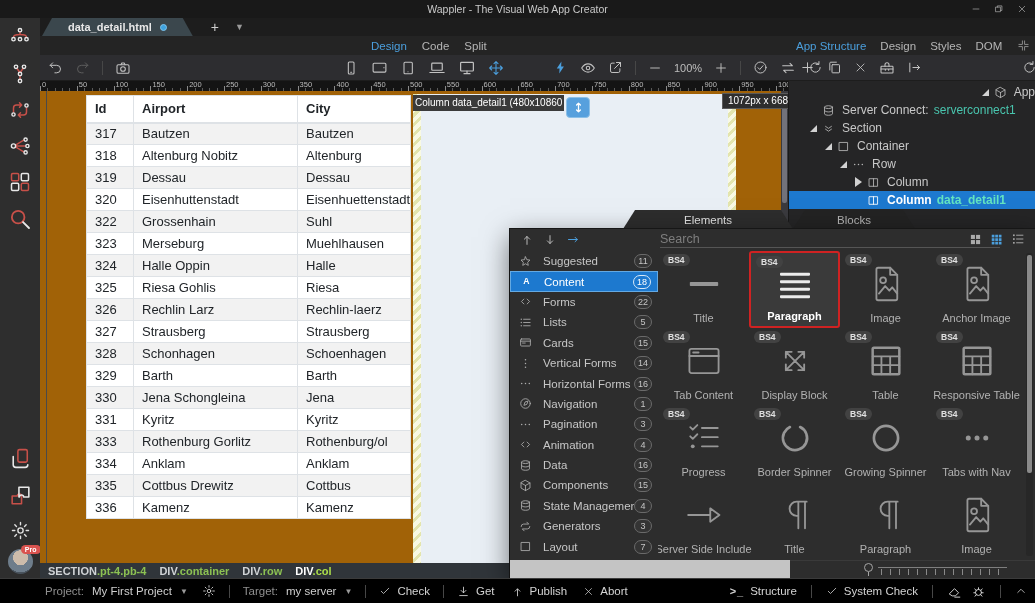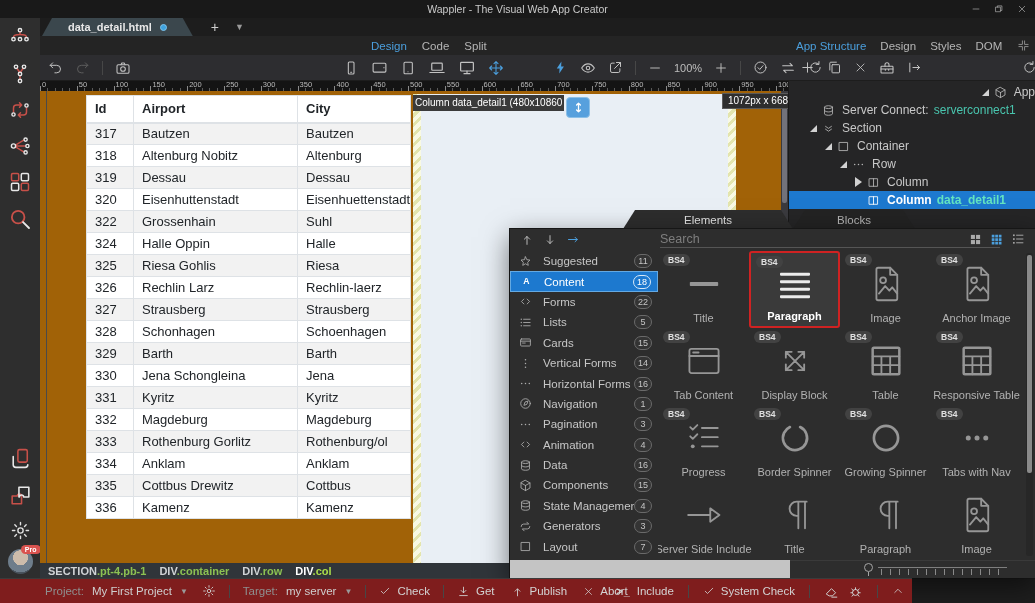--- a/index.html
+++ b/index.html
@@ -102,21 +102,21 @@
   .shandle{position:absolute;left:74px;top:2px;width:9px;height:9px;border:1.5px solid #a5a5a5;border-radius:50%}
   .shandle:after{content:"";position:absolute;left:2.5px;top:8px;width:1.5px;height:4px;background:#a5a5a5}
   
   .statusbar{position:absolute;left:40px;top:563px;width:470px;height:15px;background:#30353a;display:flex;align-items:center;gap:13px;padding-left:8px;font-size:11px;z-index:5}
   .crumb{white-space:nowrap}
   .crumb .tag{color:#d0d3d6;font-weight:bold}
   .crumb .cls{color:#8cc152;font-weight:bold}
   .crumb-active .tag{color:#ffffff}
   .crumb-active .cls{color:#abdd4a}
   
-  .bottombar{position:absolute;left:0;top:578px;width:912px;height:25px;background:#7f1d1d;border-top:1px solid #3b3b3b;color:#cfcfcf;font-size:11.5px;z-index:30}
+  .bottombar{position:absolute;left:0;top:578px;width:1035px;height:25px;background:#000000;border-top:1px solid #3b3b3b;color:#cfcfcf;font-size:11.5px;z-index:30}
   .bb-left{position:absolute;left:45px;top:0;height:24px;display:flex;align-items:center;gap:8px}
   .bb-right{position:absolute;right:8px;top:0;height:24px;display:flex;align-items:center;gap:9px}
   .bb-sep{width:1px;height:13px;background:#474747;margin:0 5px}
   .dim{color:#8f8f8f}
   .bbtn{display:flex;align-items:center;gap:6px;color:#d3d3d3}
   .caret{font-size:8px;color:#9a9a9a}
   .termglyph{font-weight:bold;font-size:11px;letter-spacing:1px}
 </style>
 </head>
 <body>
@@ -443,20 +443,25 @@
             <td>320</td>
             <td>Eisenhuttenstadt</td>
             <td>Eisenhuettenstadt</td>
           </tr>
           <tr>
             <td>322</td>
             <td>Grossenhain</td>
             <td>Suhl</td>
           </tr>
           <tr>
+            <td>323</td>
+            <td>Merseburg</td>
+            <td>Muehlhausen</td>
+          </tr>
+          <tr>
             <td>324</td>
             <td>Halle Oppin</td>
             <td>Halle</td>
           </tr>
           <tr>
             <td>325</td>
             <td>Riesa Gohlis</td>
             <td>Riesa</td>
           </tr>
           <tr>
@@ -481,25 +486,20 @@
           </tr>
           <tr>
             <td>330</td>
             <td>Jena Schongleina</td>
             <td>Jena</td>
           </tr>
           <tr>
             <td>331</td>
             <td>Kyritz</td>
             <td>Kyritz</td>
-          </tr>
-          <tr>
-            <td>332</td>
-            <td>Magdeburg</td>
-            <td>Magdeburg</td>
           </tr>
           <tr>
             <td>333</td>
             <td>Rothenburg Gorlitz</td>
             <td>Rothenburg/ol</td>
           </tr>
           <tr>
             <td>334</td>
             <td>Anklam</td>
             <td>Anklam</td>
@@ -606,21 +606,21 @@
             <rect x="4.5" y="5" width="15" height="14"></rect>
             <path d="M12 5v14"></path>
           </svg>
         </span>
         <span>Column</span>
         <span class="tree-val">data_detail1</span>
       </div>
     </div>
 
   <div class="statusbar" id="crumbs">
-      <span class="crumb"><span class="tag">SECTION</span><span class="cls">.pt-4.pb-1</span></span>
+      <span class="crumb"><span class="tag">SECTION</span><span class="cls">.pt-4.pb-4</span></span>
       <span class="crumb"><span class="tag">DIV</span><span class="cls">.container</span></span>
       <span class="crumb"><span class="tag">DIV</span><span class="cls">.row</span></span>
       <span class="crumb crumb-active"><span class="tag">DIV</span><span class="cls">.col</span></span>
     </div>
 
   <div class="popup">
     <div class="ptab ptab-elements">Elements</div>
     <div class="ptab ptab-blocks">Blocks</div>
     <div class="pbody">
       <div class="ptoolbar">
@@ -1043,21 +1043,21 @@
             <svg class="ic" width="11" height="11" viewBox="0 0 24 24">
               <path d="M5.5 5.5l13 13M18.5 5.5l-13 13"></path>
             </svg>
           </span>
           <span>Abort</span>
         </span>
     </div>
     <div class="bb-right">
       <span class="bbtn">
           <span class="termglyph">&gt;_</span>
-          <span>Include</span>
+          <span>Structure</span>
         </span>
       <span class="bb-sep"></span>
       <span class="bbtn">
           <span>
             <svg class="ic" width="12" height="12" viewBox="0 0 24 24">
               <path d="M4.5 12.5l4.5 4.5L19.5 6.5"></path>
             </svg>
           </span>
           <span>System Check</span>
         </span>

